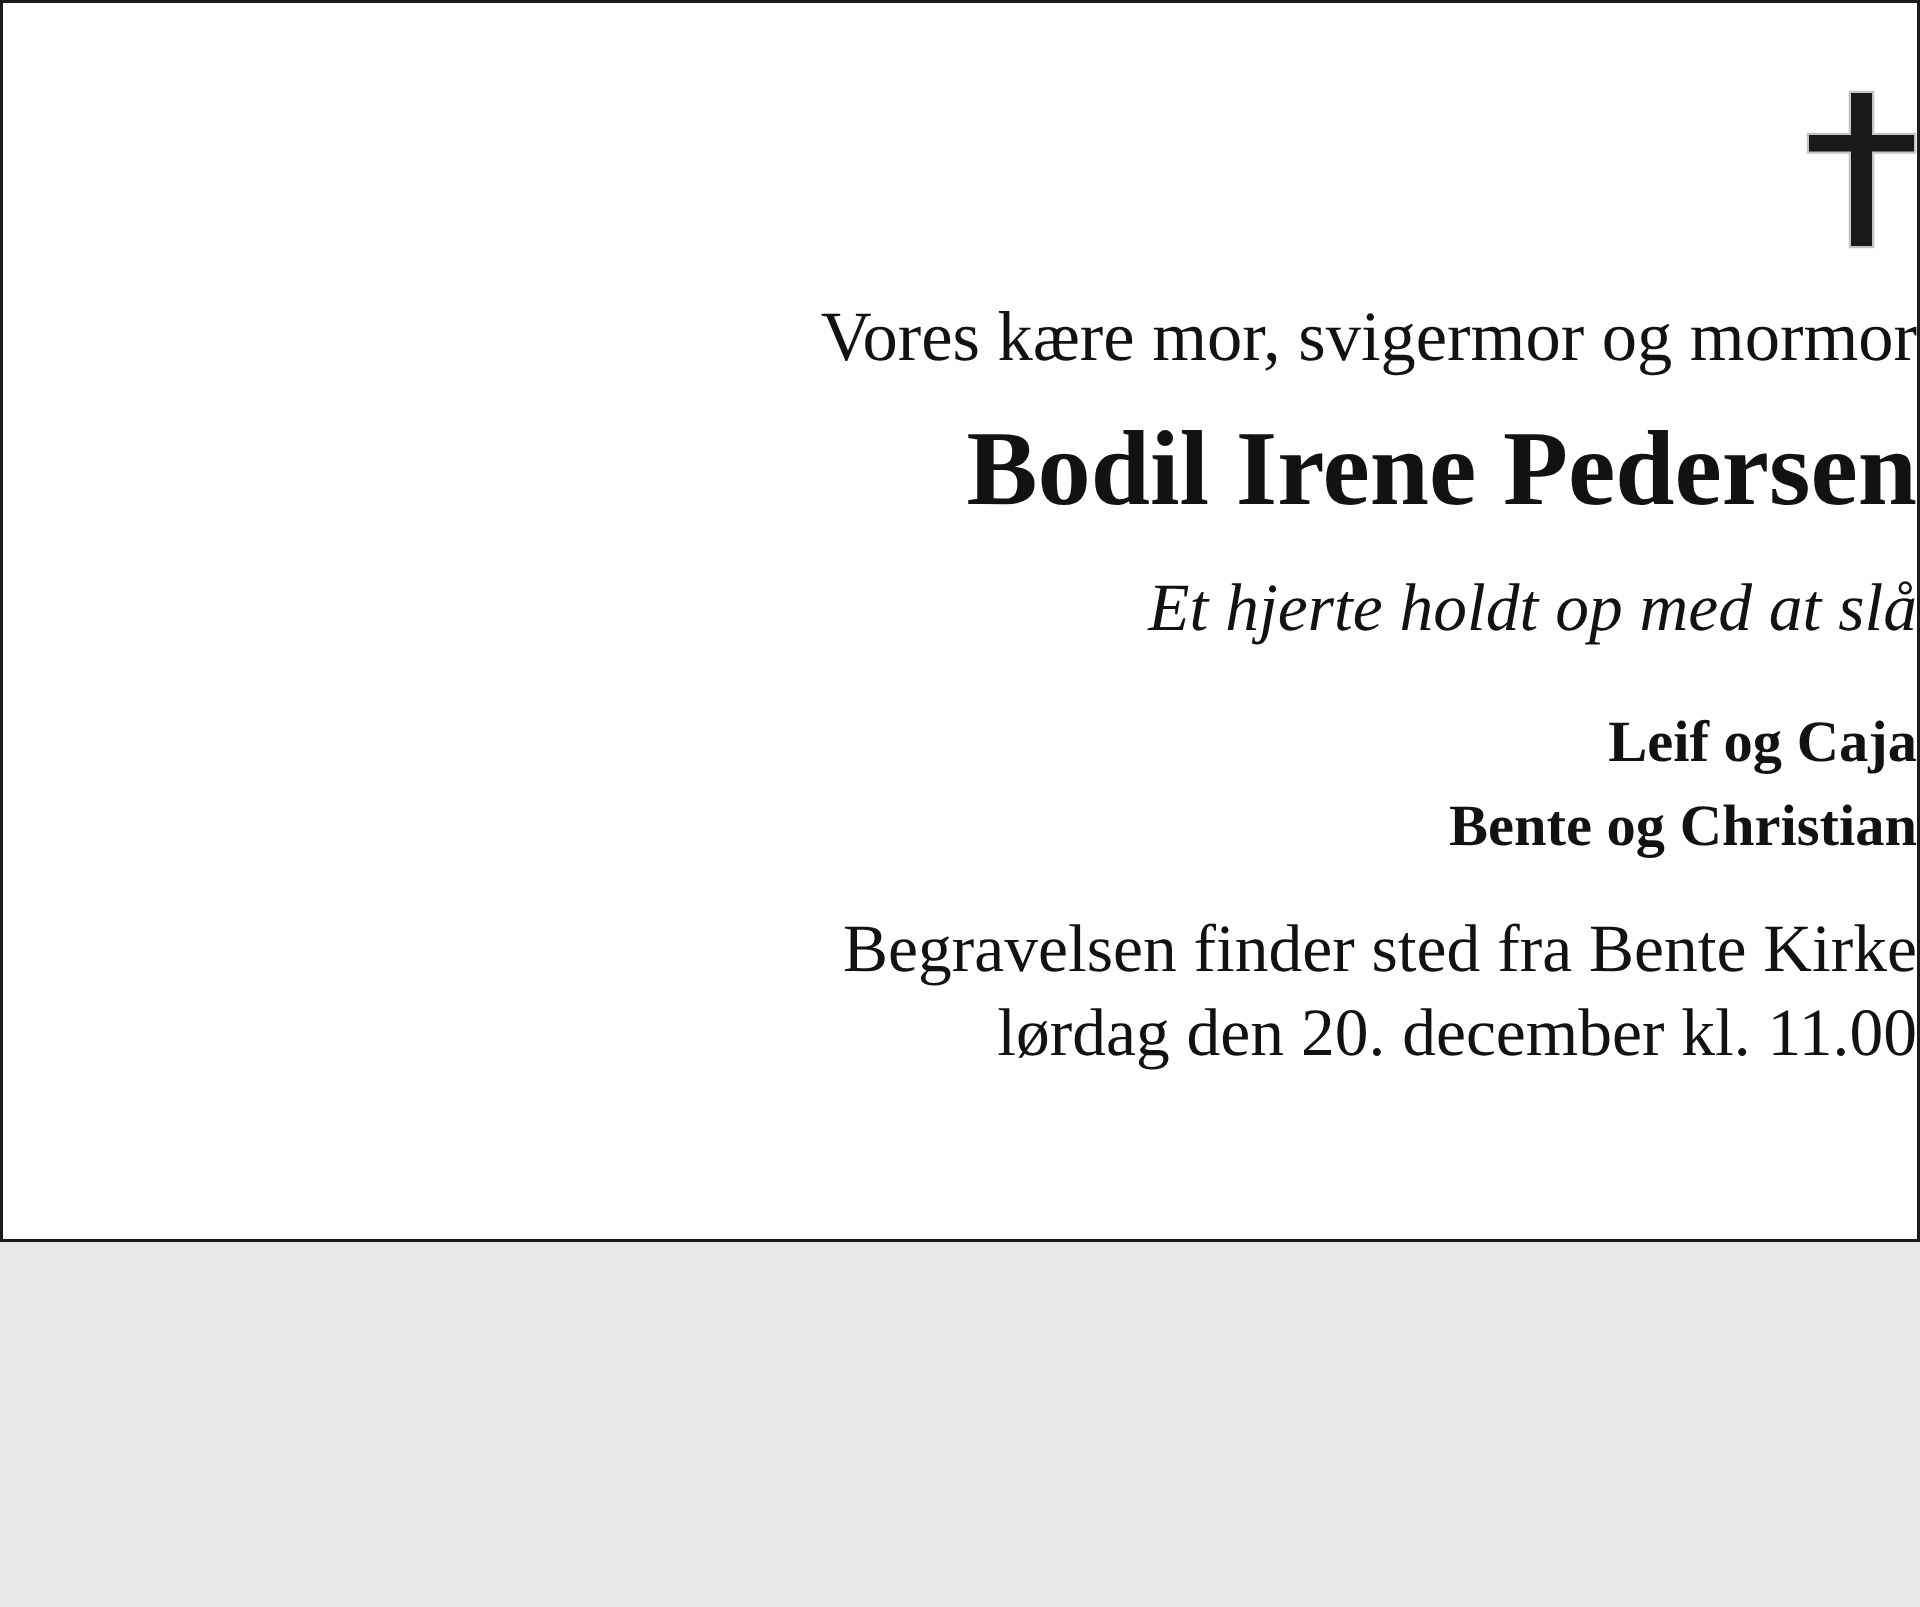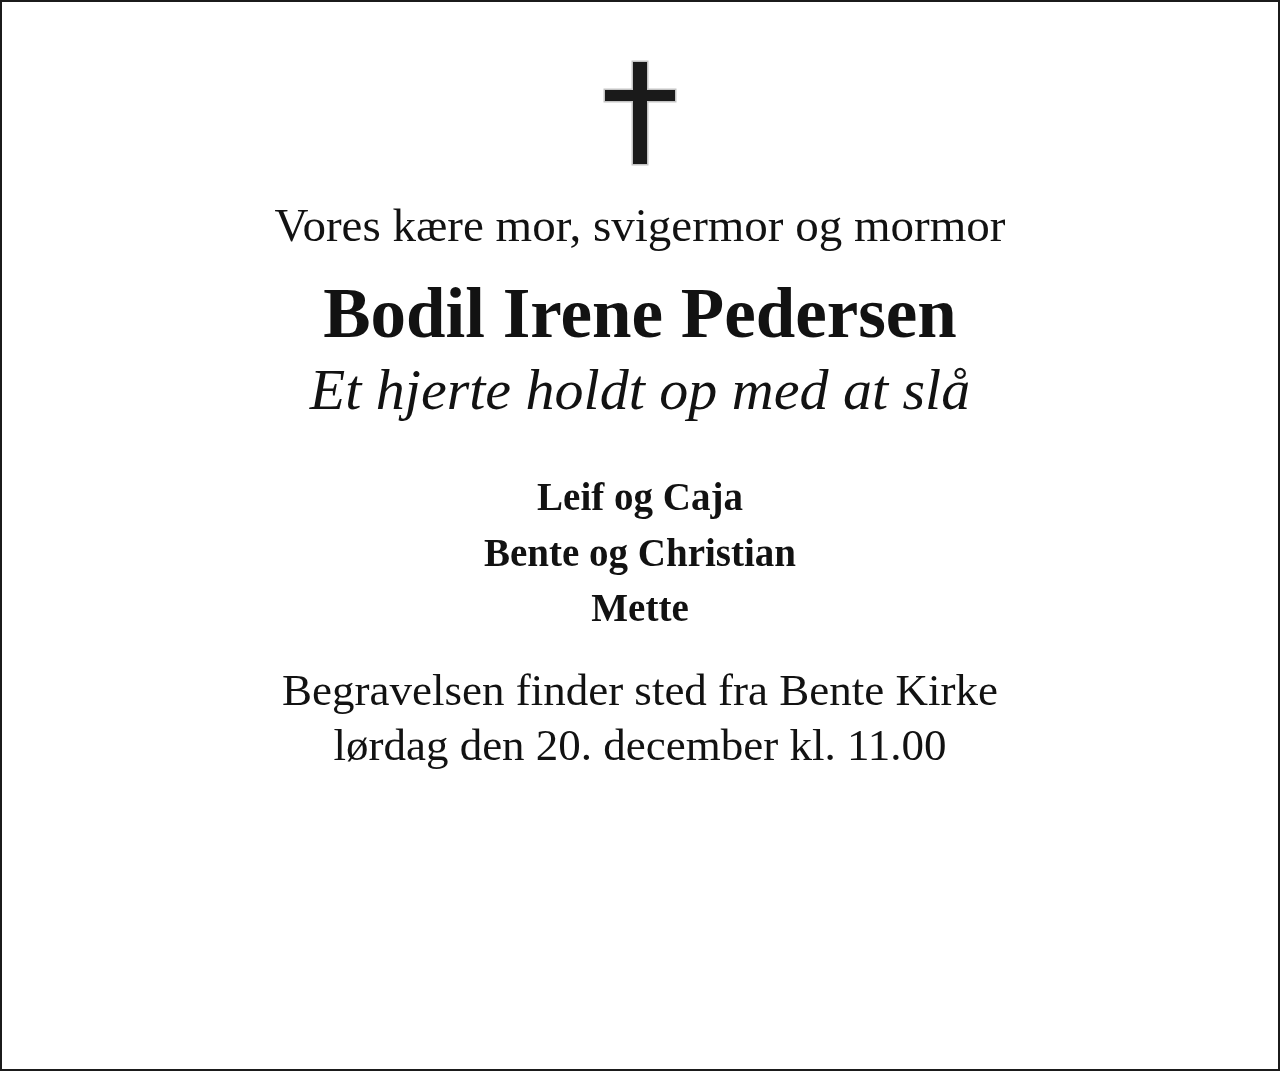--- a/index.html
+++ b/index.html
@@ -6,26 +6,26 @@
     --text:#121212;
     --background:#ffffff;
     --border:#1b1b1b;
     --cross-fill:#1a1a1a;
     --cross-outline:#c4c4c4;
   }
   *{margin:0;padding:0;box-sizing:border-box;}
   html,body{background:#e9e9e9;}
   .page{
     width:1280px;
-    height:1071px;
+    height:828px;
     background:var(--background,#fff);
     border:2px solid var(--border,#1b1b1b);
     font-family:"Liberation Serif","DejaVu Serif",serif;
     color:var(--text,#121212);
-    text-align:center;
+    text-align:right;
     overflow:hidden;
   }
   .cross-wrap{margin-top:58px;line-height:0;}
   .cross-wrap svg{
     width:74px;height:106px;display:inline-block;
   }
   .cross-path{
     fill:var(--cross-fill,#1a1a1a);
     stroke:var(--cross-outline,#c4c4c4);
     stroke-width:3;
@@ -57,26 +57,27 @@
     top:-2px;
     margin-right:8px;
   }
   .born-symbol{margin-right:8px;}
   .sleep{
     margin-top:23px;
     font-size:43px;
     line-height:1.15;
   }
   .verse{
+    margin-top:24px;
     font-style:italic;
-    font-size:58px;
+    font-size:45px;
     line-height:1.24;
   }
   .family{
-    margin-top:44px;
+    margin-top:34px;
     font-weight:700;
     font-size:39px;
     line-height:1.42;
   }
   .funeral{
     margin-top:27px;
     font-size:45px;
     line-height:1.24;
   }
 </style>
@@ -97,21 +98,20 @@
 
 
 
   <div class="verse">
     <p>Et hjerte holdt op med at slå</p>
   </div>
 
   <div class="family">
     <p>Leif og Caja</p>
     <p>Bente og Christian</p>
-    <p>Mette</p>
   </div>
 
   <div class="funeral">
     <p>Begravelsen finder sted fra Bente Kirke</p>
     <p>lørdag den 20. december kl. 11.00</p>
   </div>
 
 </div>
 
 </body></html>

